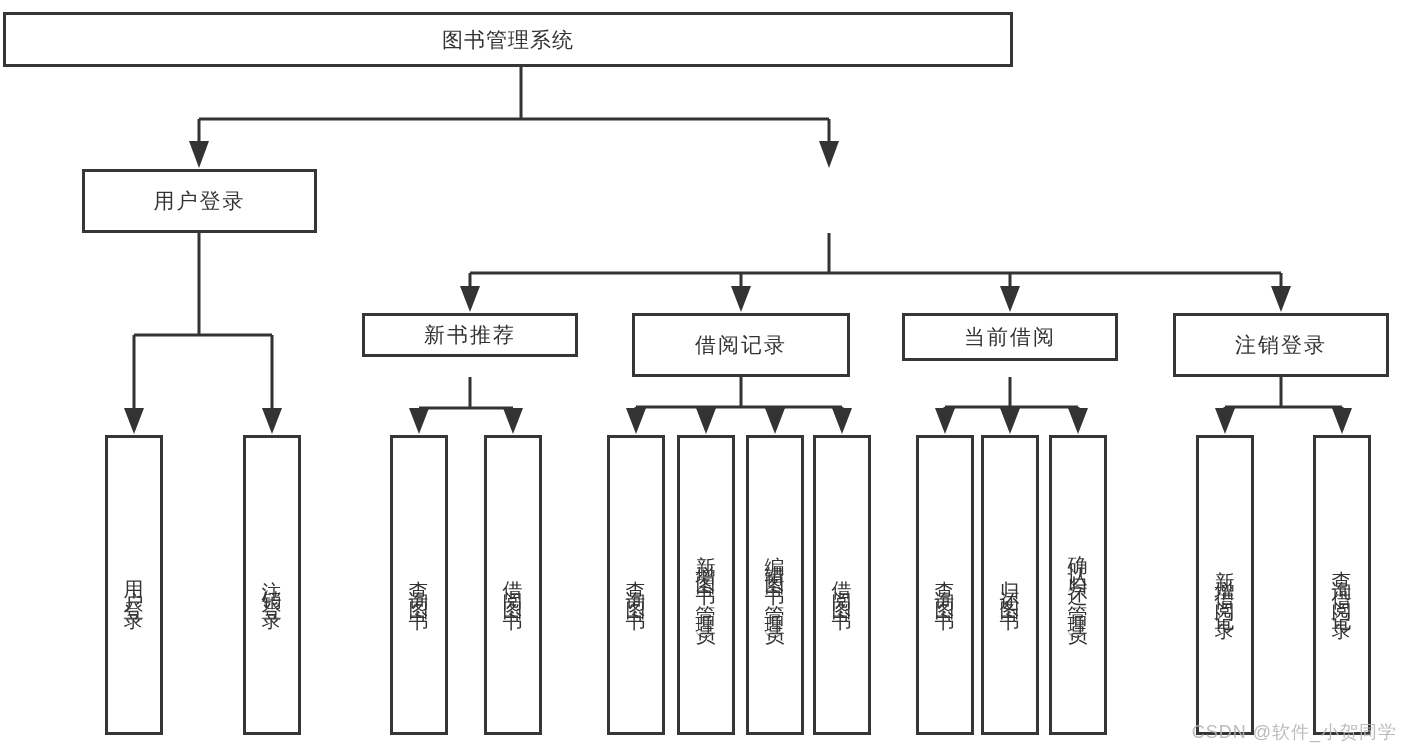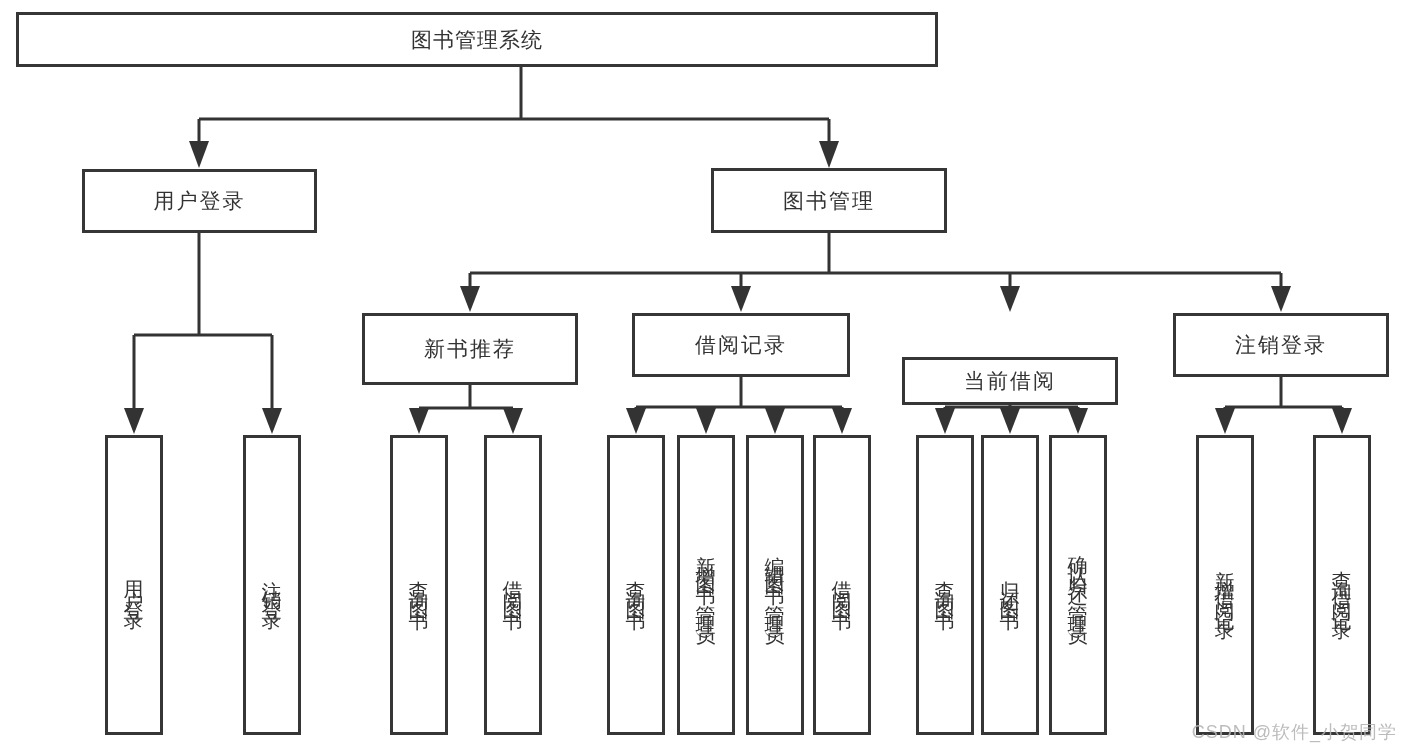--- a/index.html
+++ b/index.html
@@ -31,21 +31,21 @@
     align-items: center;
     justify-content: center;
     z-index: 1;
     white-space: nowrap;
   }
   .h-label {
     font-size: 21px;
     letter-spacing: 2px;
   }
   .root-box {
-    left: 16px; top: 12px; width: 922px; height: 55px;
+    left: 3px; top: 12px; width: 1010px; height: 55px;
     font-size: 21px; letter-spacing: 1px;
   }
   .leaf {
     width: 58px; height: 300px; top: 435px;
     writing-mode: vertical-rl;
     text-orientation: mixed;
     font-size: 20px;
     letter-spacing: 10px;
     white-space: normal;
     line-height: 1;
@@ -95,25 +95,24 @@
       <polygon points="1000,408 1020,408 1010,434"></polygon>
       <polygon points="1068,408 1088,408 1078,434"></polygon>
       <polygon points="1215,408 1235,408 1225,434"></polygon>
       <polygon points="1332,408 1352,408 1342,434"></polygon>
     </g>
   </svg>
 
   <div class="box root-box">图书管理系统</div>
 
   <div class="box h-label" style="left:82px; top:169px; width:235px; height:64px;">用户登录</div>
-  <div class="box h-label" style="left:711px; top:168px; width:236px; height:65px;">图书管理</div>
 
-  <div class="box h-label" style="left:362px; top:313px; width:216px; height:72px;">新书推荐</div>
+  <div class="box h-label" style="left:362px; top:313px; width:216px; height:44px;">新书推荐</div>
   <div class="box h-label" style="left:632px; top:313px; width:218px; height:64px;">借阅记录</div>
-  <div class="box h-label" style="left:902px; top:313px; width:216px; height:48px;margin-top:44px;">当前借阅</div>
+  <div class="box h-label" style="left:902px; top:313px; width:216px; height:48px;">当前借阅</div>
   <div class="box h-label" style="left:1173px; top:313px; width:216px; height:64px;">注销登录</div>
 
   <div class="box leaf" style="left:105px;">用户登录</div>
   <div class="box leaf" style="left:243px;">注销登录</div>
 
   <div class="box leaf" style="left:390px;">查询图书</div>
   <div class="box leaf" style="left:484px;">借阅图书</div>
 
   <div class="box leaf" style="left:607px;">查询图书</div>
   <div class="box leaf" style="left:677px;">新增图书（管理员）</div>

